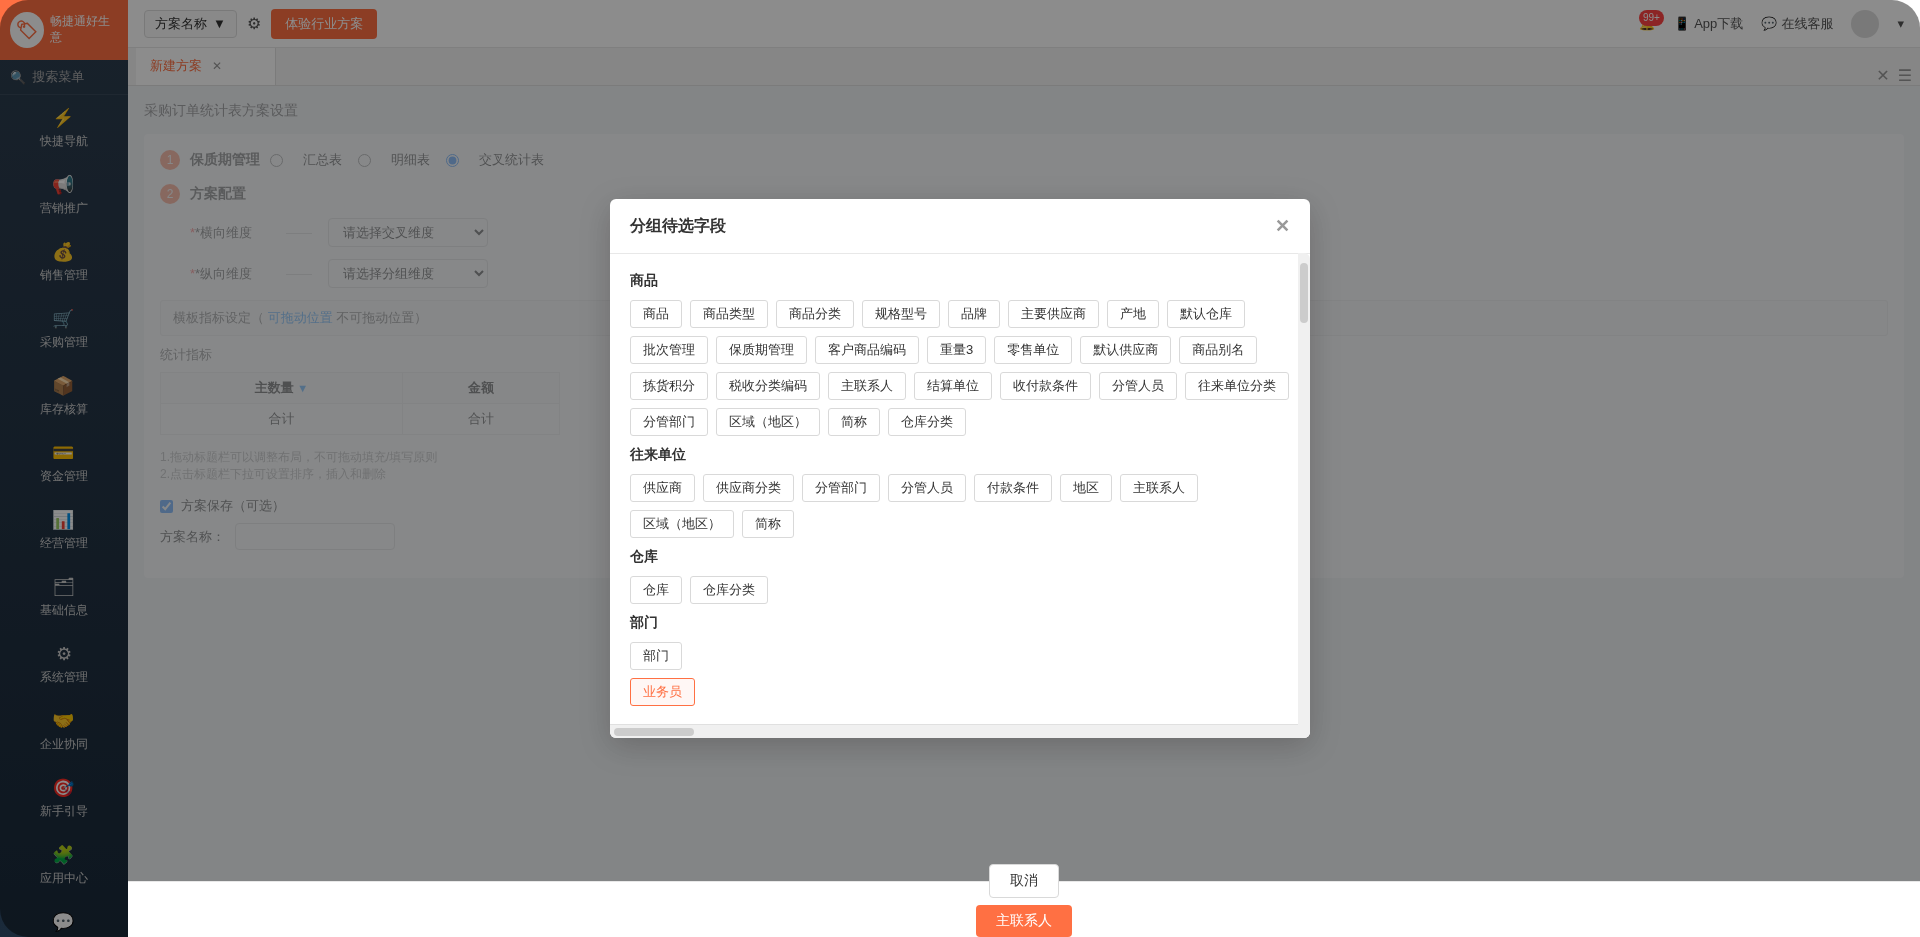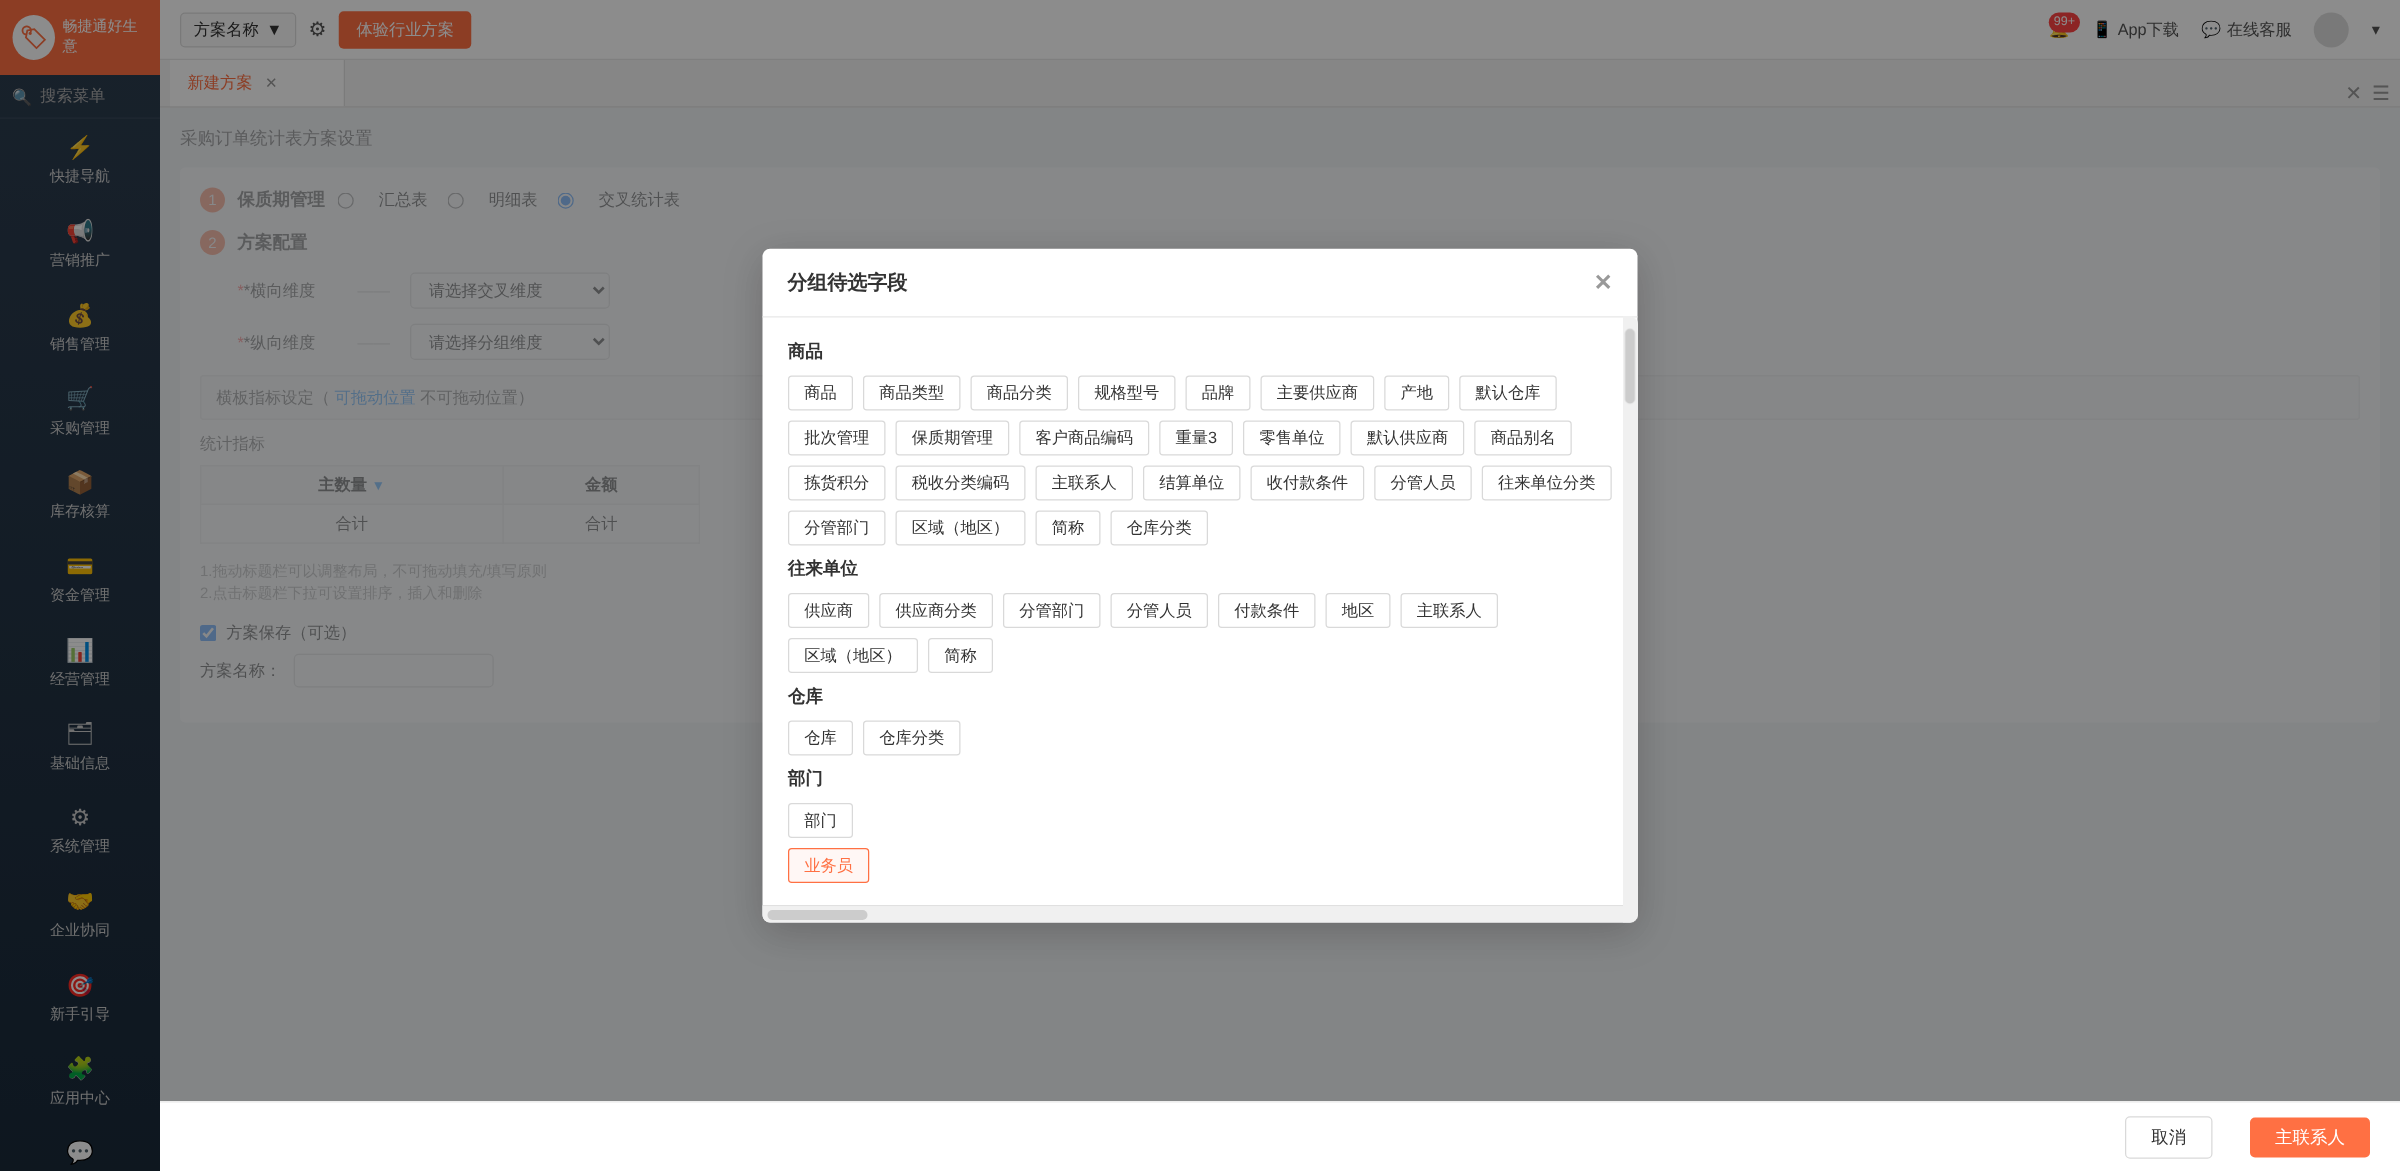--- a/index.html
+++ b/index.html
@@ -76,21 +76,21 @@
     .config-panel { background: #fff; border-radius: 4px; padding: 16px; }
     .step-row { display: flex; align-items: center; gap: 10px; margin-bottom: 14px; }
     .step-badge { background: #ff7043; color: #fff; border-radius: 50%; width: 20px; height: 20px; display: flex; align-items: center; justify-content: center; font-size: 12px; }
     .step-label { font-size: 14px; font-weight: bold; color: #333; }
     .radio-group { display: flex; gap: 16px; align-items: center; font-size: 13px; }
     .radio-group label { display: flex; align-items: center; gap: 20px; cursor: pointer; }
 
     
     .overlay {
       position: fixed; inset: 0; background: rgba(0,0,0,0.45); z-index: 200;
-      display: flex; align-items: center; justify-content: center;
+      display: flex; align-items: center; justify-content: center; border-radius: 28px;
     }
     .modal {
       background: #fff; border-radius: 6px; width: 700px; max-height: 600px;
       display: flex; flex-direction: column; position: relative;
       box-shadow: 0 8px 32px rgba(0,0,0,0.2);
     }
     .modal-header {
       padding: 16px 20px; border-bottom: 1px solid #e8e8e8;
       display: flex; align-items: center; justify-content: space-between;
       font-size: 16px; font-weight: bold; color: #333;
@@ -114,21 +114,21 @@
     .modal-scrollbar-thumb {
       position: absolute; right: 2px; top: 10px; width: 8px; height: 60px;
       background: #ccc; border-radius: 4px;
     }
 
     
     .bottom-bar {
       position: fixed; left: 128px; bottom: 0; right: 0; height: 56px;
       background: #fff; border-top: 1px solid #e8e8e8;
       display: flex; align-items: center; justify-content: flex-end;
-      padding: 0 24px; gap: 30px; z-index: 201;
+      padding: 0 24px; gap: 7px; z-index: 201; flex-direction: column;
     }
     .btn-cancel {
       border: 1px solid #d9d9d9; background: #fff; color: #333;
       border-radius: 4px; padding: 7px 20px; font-size: 14px; cursor: pointer;
     }
     .btn-save {
       background: #ff7043; color: #fff; border: none;
       border-radius: 4px; padding: 7px 20px; font-size: 14px; cursor: pointer;
     }
 

